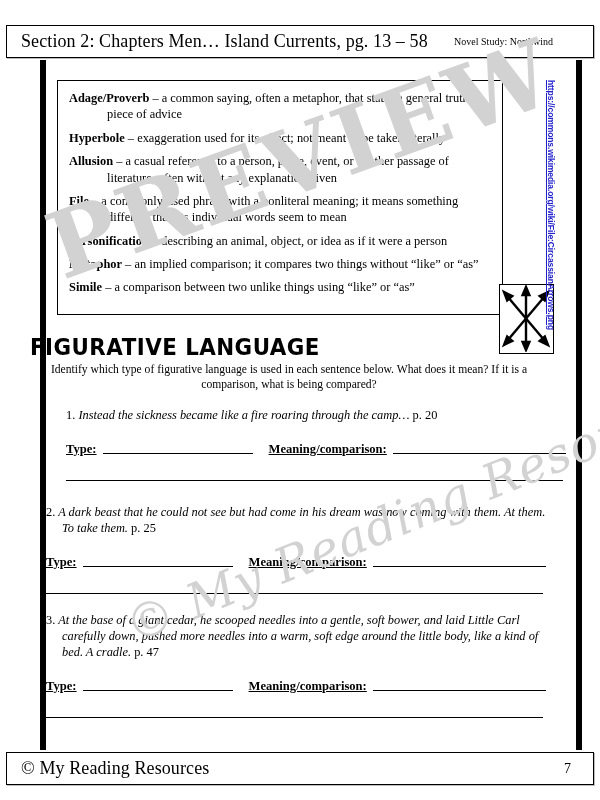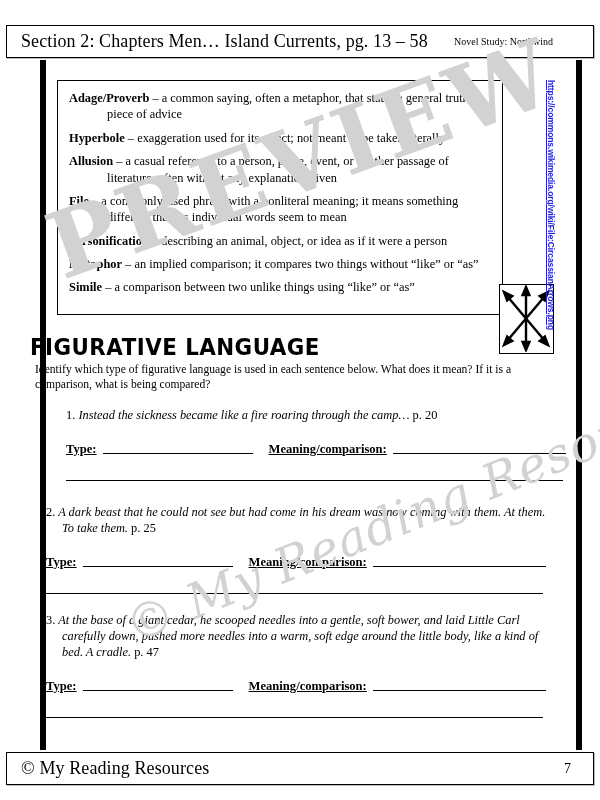--- a/index.html
+++ b/index.html
@@ -137,20 +137,21 @@
     transform: scaleX(0.93);
     transform-origin: left center;
   }
   #section-instructions {
     position: absolute;
     left: 35px;
     top: 363px;
     width: 508px;
     font-size: 11.6px;
     line-height: 1.26;
+    text-align: center;
   }
 
   
   .question-block {
     position: absolute;
     left: 46px;
     width: 500px;
   }
   #question-block-1 { top: 408px; padding-left: 20px; }
   #question-block-2 { top: 505px; }

